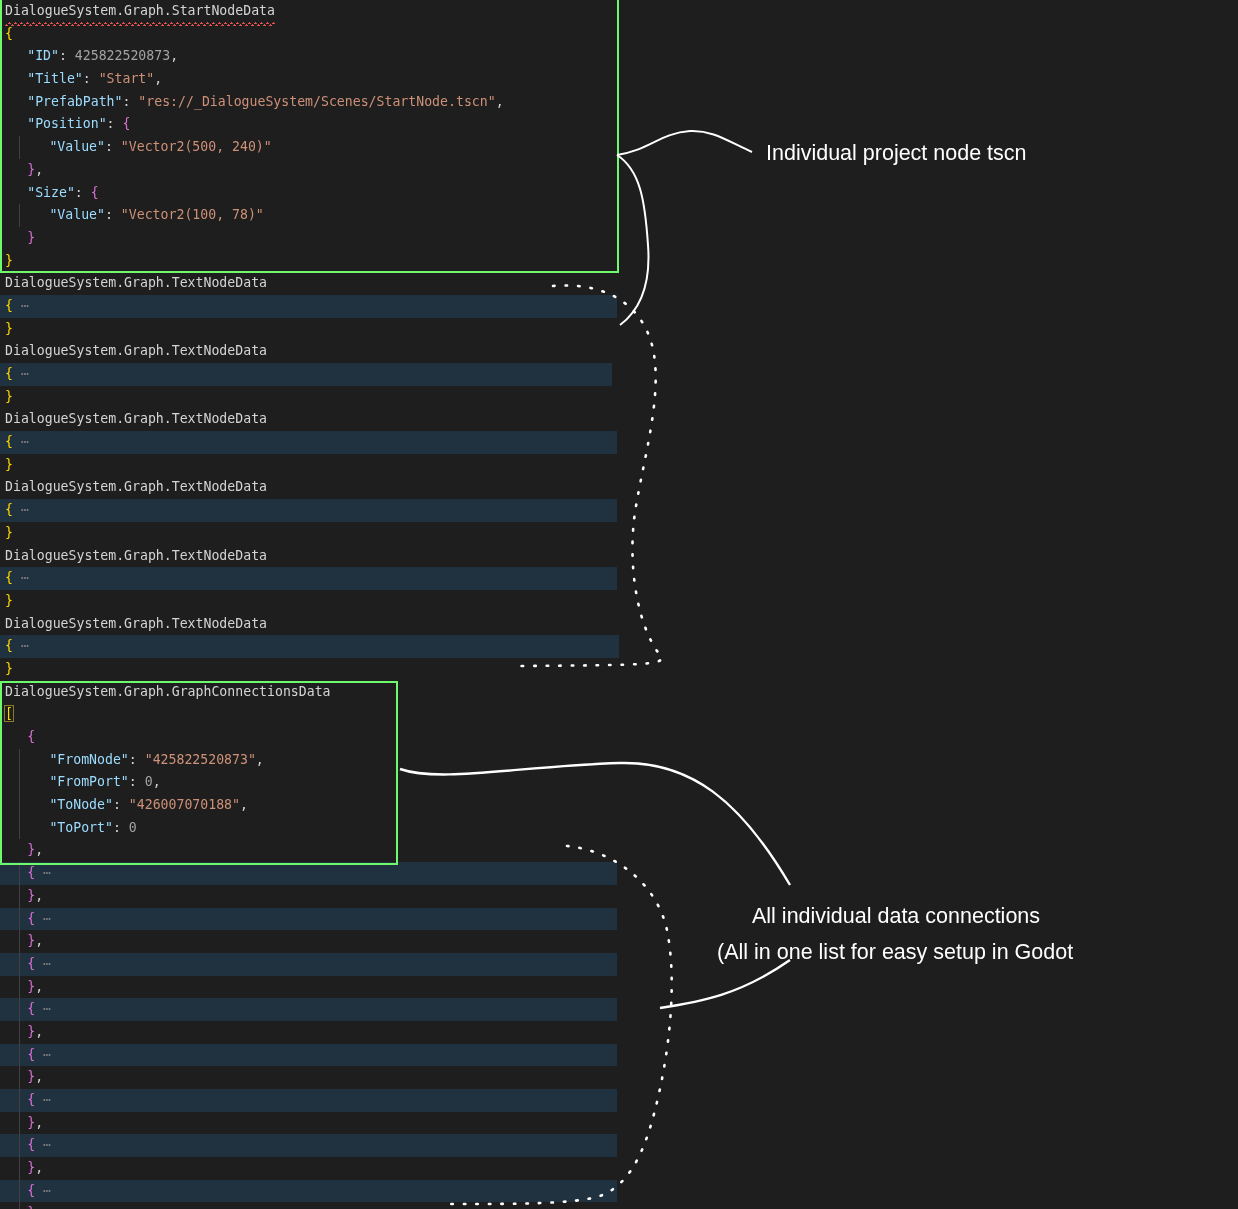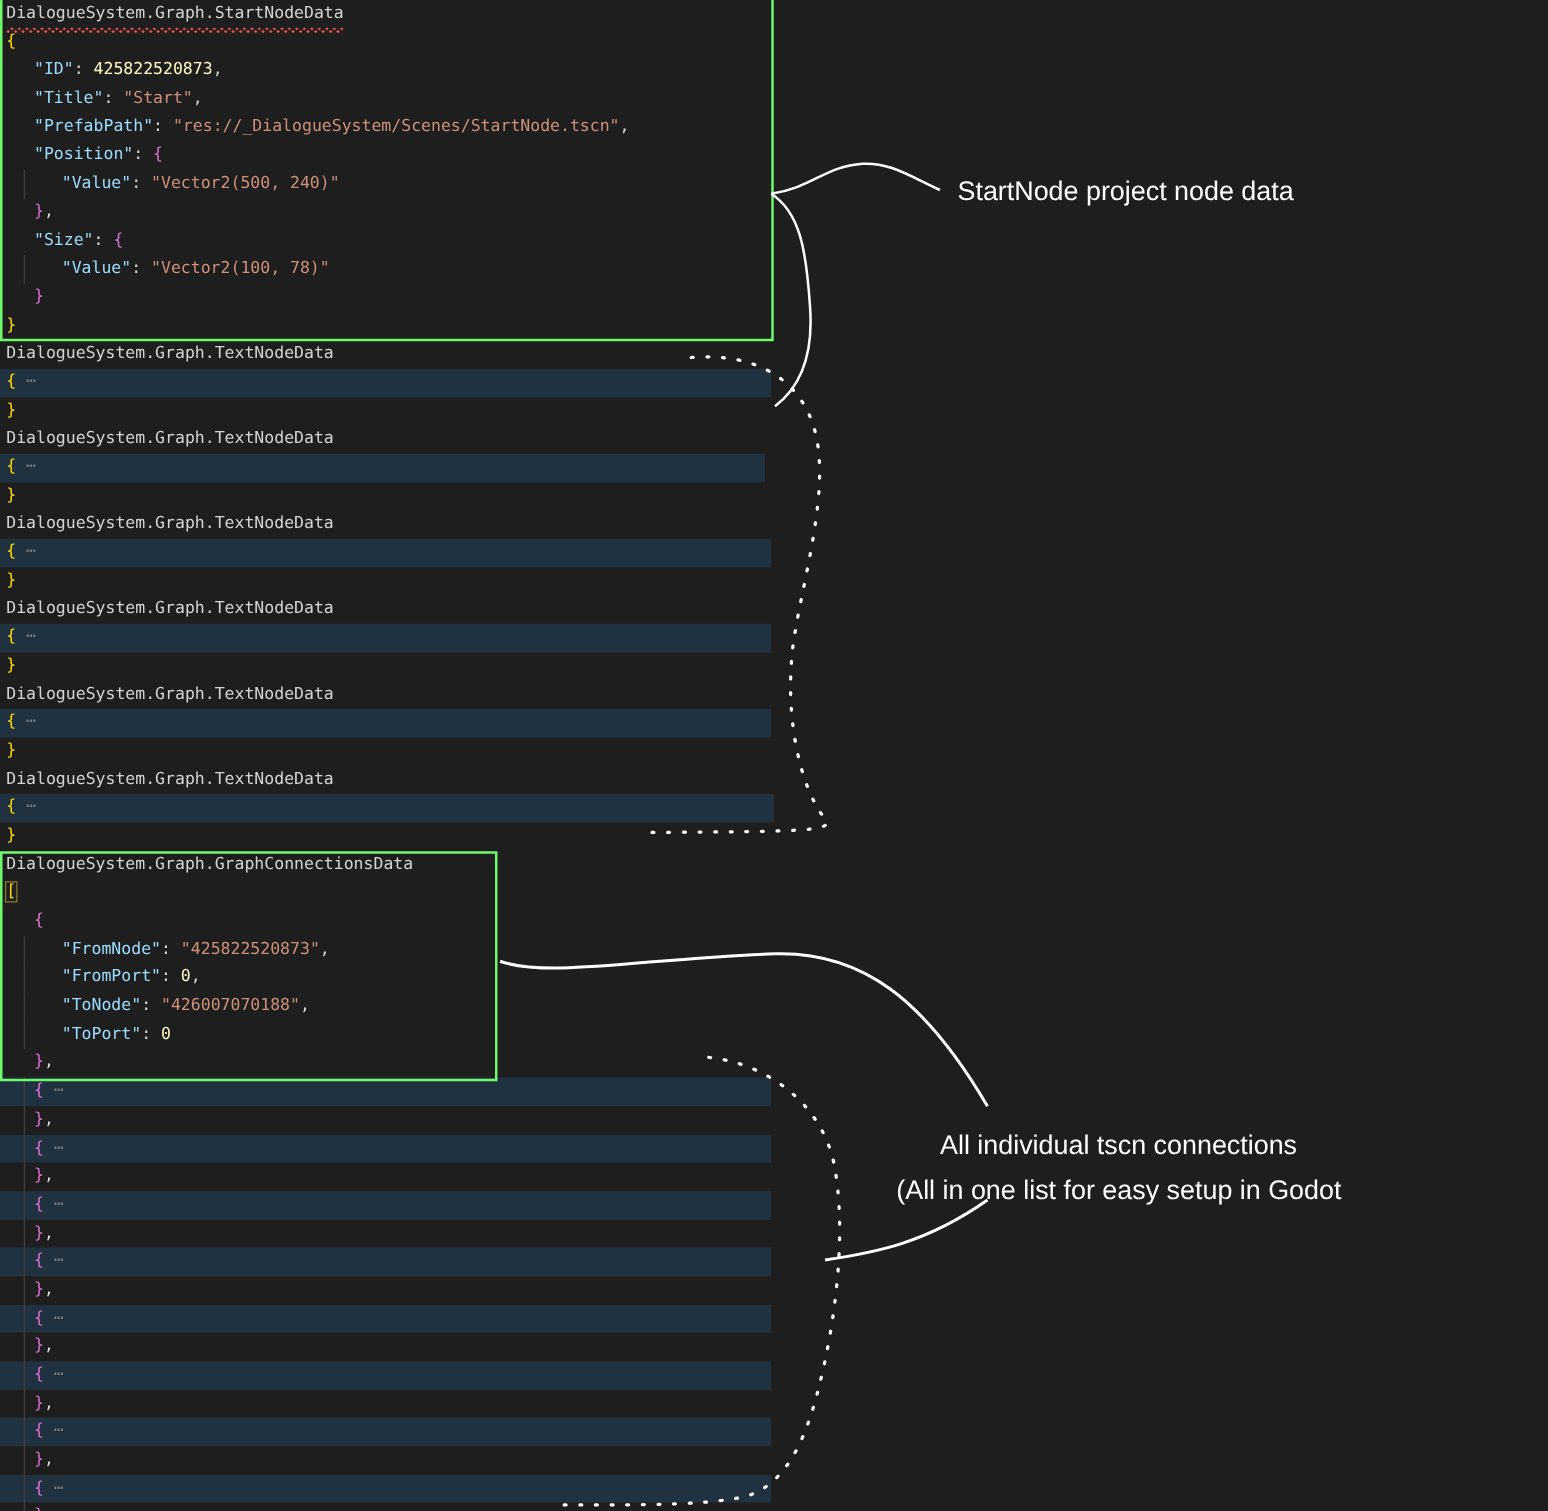--- a/index.html
+++ b/index.html
@@ -30,21 +30,21 @@
       radial-gradient(circle at 1.5px 3.2px, #e05252 1.1px, transparent 1.2px),
       radial-gradient(circle at 4.5px 1.2px, #e05252 1.1px, transparent 1.2px);
     background-size:6px 5px;
     background-repeat:repeat-x;
     background-position:0 100%;
     padding-bottom:4px;
   }
 
   .k{ color:#9cdcfe; }   
   .s{ color:#ce9178; }   
-  .n{ color:#fef9c3; }   
+  .n{ color:#a3a3a3; }   
   .p{ color:#d4d4d4; }   
   .b1{ color:#ffd700; }  
   .b2{ color:#da70d6; }  
   .el{ color:#7a7a7a; }  
 
   
   .ig{ position:absolute; top:0; height:22.7px; width:1px; background:#404040; }
 
   
   .bm{ outline:1px solid #8a7b2a; }
@@ -79,17 +79,17 @@
     <path d="M553,286 C600,282 640,300 652,345 C665,395 640,470 634,520
              C628,575 640,630 660,655 C668,665 648,665 520,666" fill="none" stroke="#ffffff" stroke-width="2.6" stroke-linecap="round" stroke-dasharray="1.5 11"></path>
 
     <path d="M400,769 C440,783 520,766 620,763 C690,761 740,800 790,885" fill="none" stroke="#ffffff" stroke-width="2.4"></path>
     <path d="M660,1008 C700,1002 740,995 790,960" fill="none" stroke="#ffffff" stroke-width="2.4"></path>
 
     <path d="M567,846 C610,850 656,880 667,930 C678,985 668,1060 655,1110
              C645,1150 630,1185 600,1196 C575,1204 520,1204 448,1204" fill="none" stroke="#ffffff" stroke-width="2.6" stroke-linecap="round" stroke-dasharray="1.5 11"></path>
   </svg>
 
-  <div class="anno" style="left:766px; top:140px;">StartNode project node data</div>
-  <div class="anno" style="left:752px; top:903px;">All individual tscn connections</div>
+  <div class="anno" style="left:766px; top:140px;">Individual project node tscn</div>
+  <div class="anno" style="left:752px; top:903px;">All individual data connections</div>
   <div class="anno" style="left:717px; top:939px;text-align:right;">(All in one list for easy setup in Godot</div>
 
 </div>
 
 </body></html>

